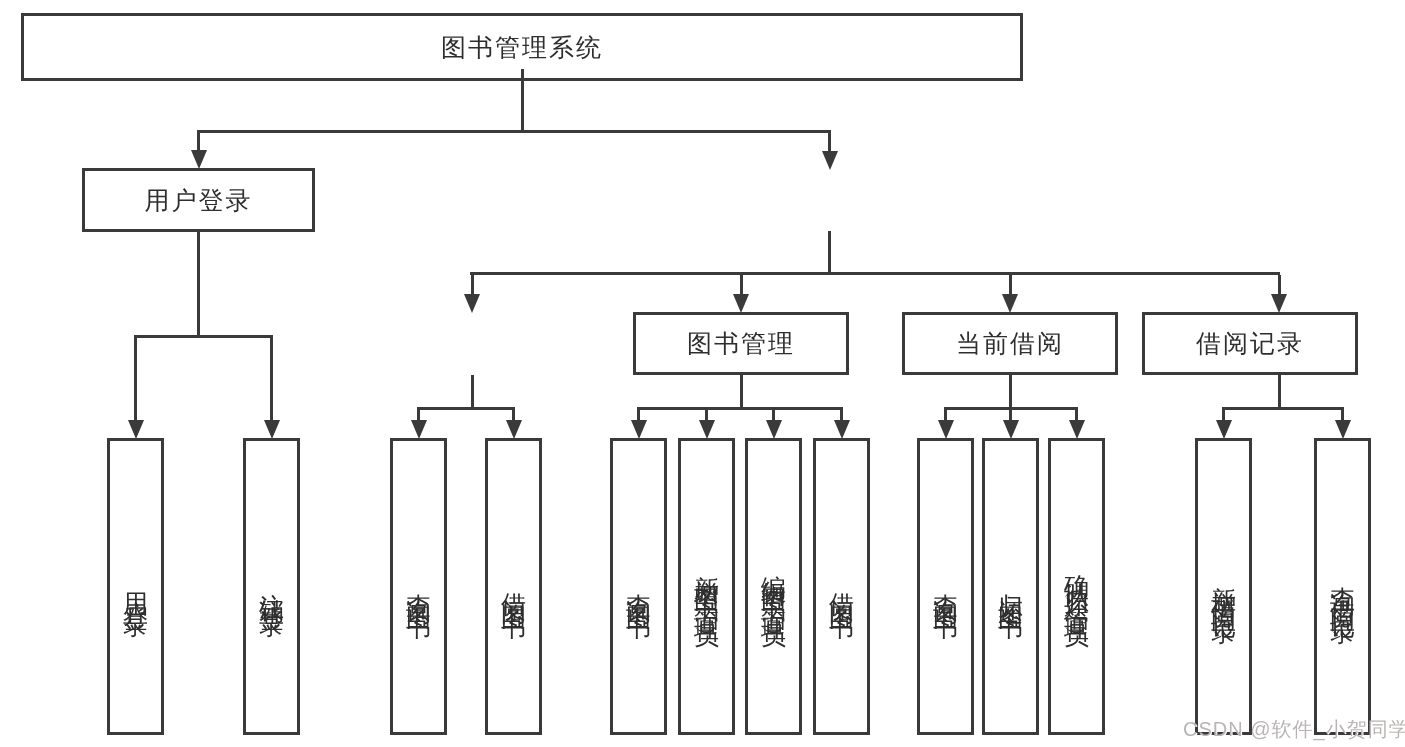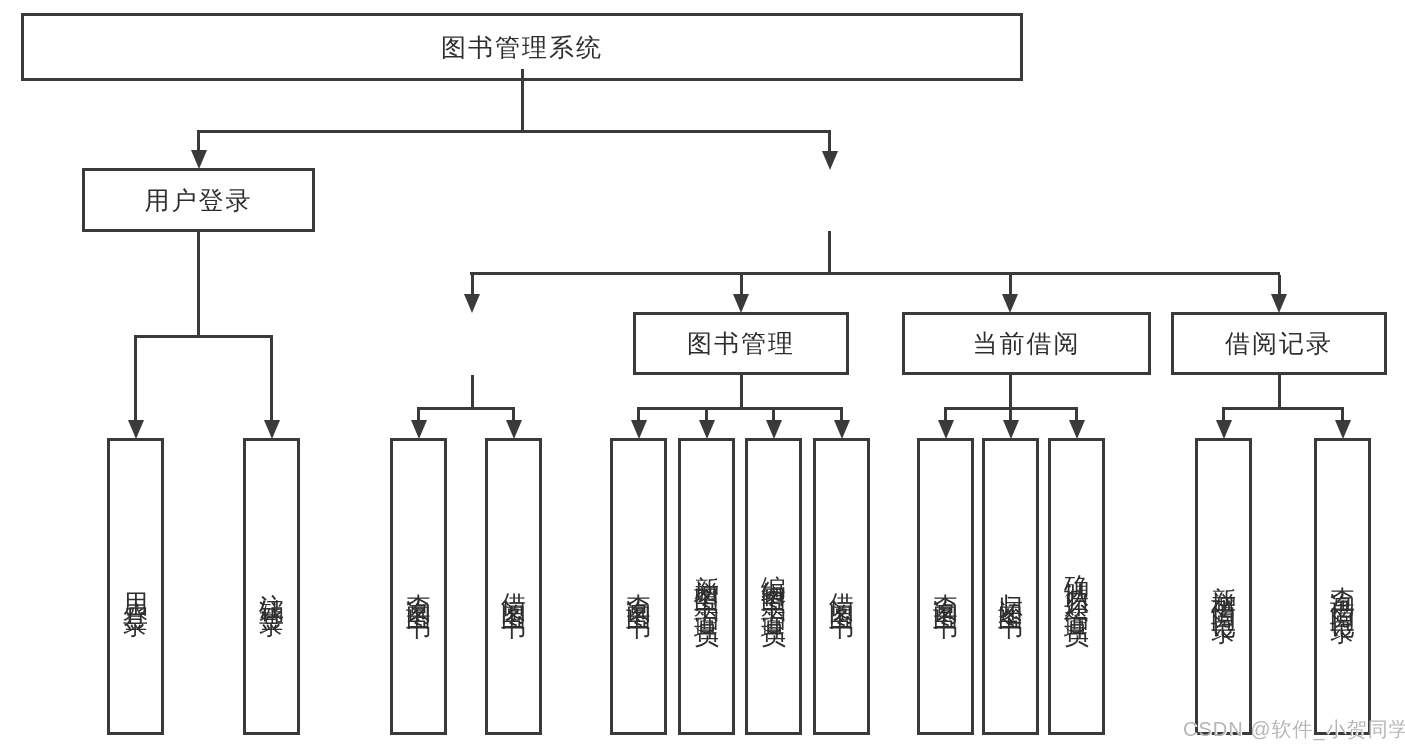--- a/index.html
+++ b/index.html
@@ -105,24 +105,24 @@
   <div class="vl" style="left:739.5px;  top:275px; height:21px;"></div>
   <div class="ah" style="left:733px;    top:294px;"></div>
   <div class="vl" style="left:1008.5px; top:275px; height:21px;"></div>
   <div class="ah" style="left:1002px;   top:294px;"></div>
   <div class="vl" style="left:1277.5px; top:275px; height:21px;"></div>
   <div class="ah" style="left:1271px;   top:294px;"></div>
 
   <div class="hnode" style="left:633px; top:312px; width:216px; height:63px;">
     <span>图书管理</span>
   </div>
-  <div class="hnode" style="left:902px; top:312px; width:249px; height:63px;">
+  <div class="hnode" style="left:902px; top:312px; width:216px; height:63px;">
     <span>当前借阅</span>
   </div>
-  <div class="hnode" style="left:1171px; top:312px; width:216px; height:63px;text-align:right;">
+  <div class="hnode" style="left:1142px; top:312px; width:216px; height:63px;text-align:right;">
     <span>借阅记录</span>
   </div>
 
   <div class="vl" style="left:470.5px; top:375px; height:32px;"></div>
   <div class="hl" style="left:417px;   top:407px; width:98px;"></div>
   <div class="vl" style="left:417px;   top:410px; height:12px;"></div>
   <div class="ah" style="left:410.5px; top:420px;"></div>
   <div class="vl" style="left:512px;   top:410px; height:12px;"></div>
   <div class="ah" style="left:505.5px; top:420px;"></div>
 

